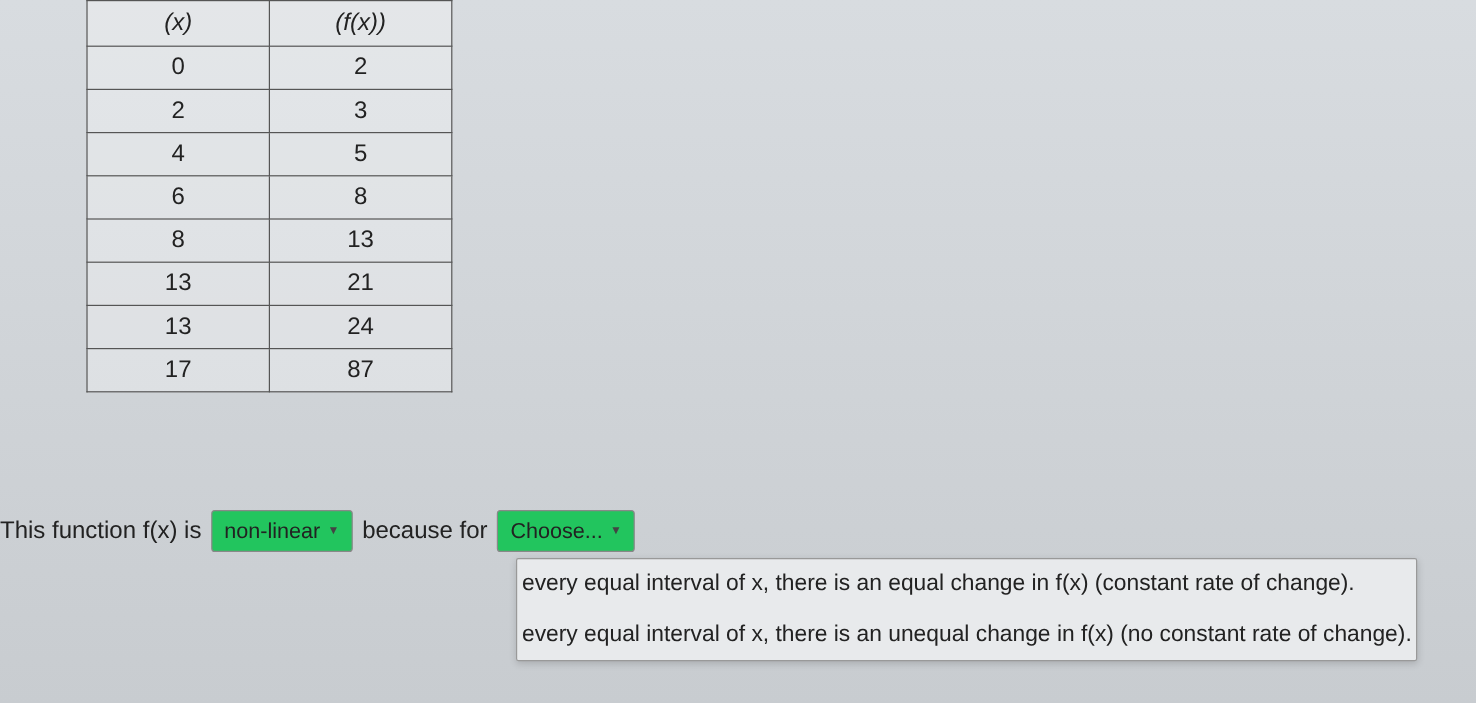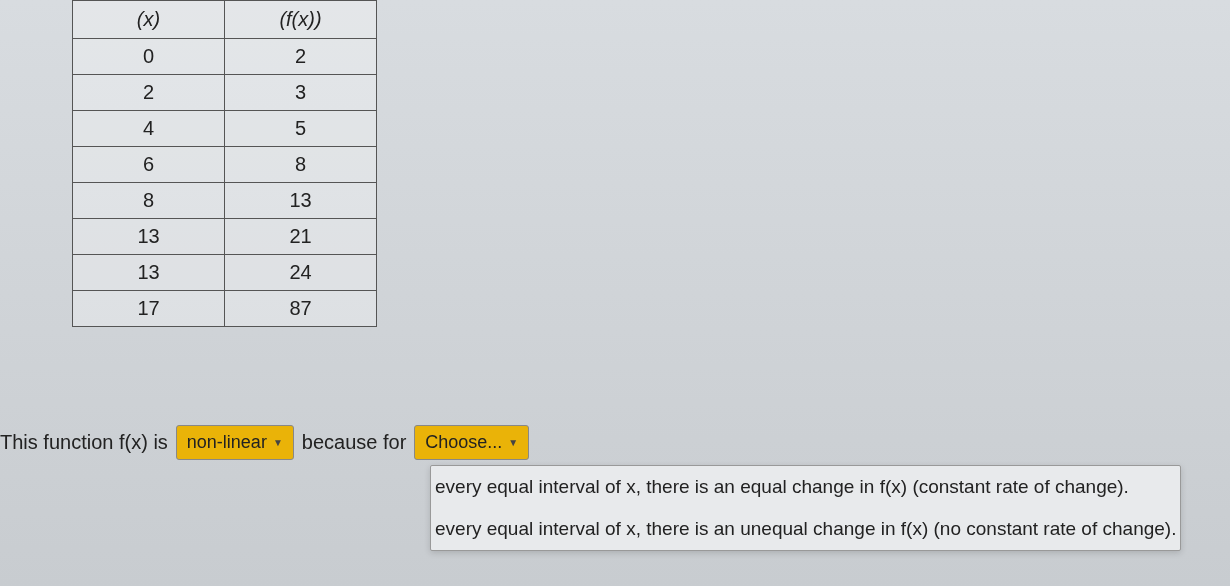--- a/index.html
+++ b/index.html
@@ -43,21 +43,21 @@
       left: 0px;
       display: flex;
       align-items: center;
       gap: 8px;
       font-size: 20px;
       color: #222;
     }
     .dropdown {
       display: inline-flex;
       align-items: center;
-      background: #eab308;
+      background: #22c55e;
       border: 1px solid #888;
       border-radius: 3px;
       padding: 6px 10px;
       font-size: 18px;
       color: #222;
       cursor: pointer;
       gap: 6px;
     }
     .dropdown .caret {
       font-size: 10px;

